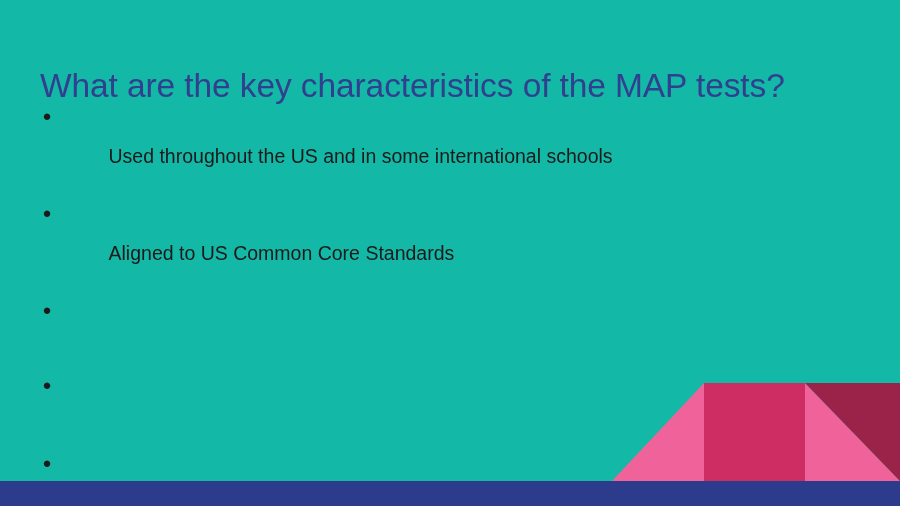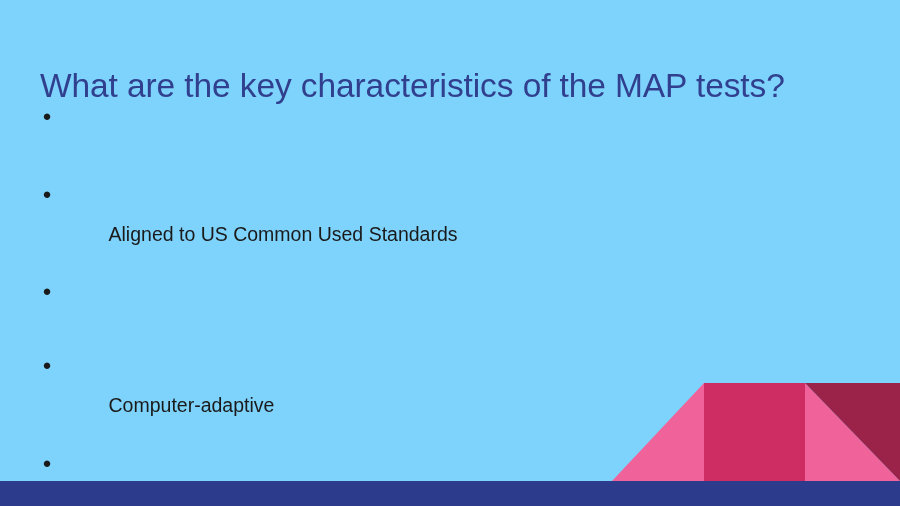--- a/index.html
+++ b/index.html
@@ -83,42 +83,42 @@
     left: 0;
     top: 481px;
     width: 900px;
     height: 25px;
     background: #2C3B8C;
   }
 </style>
 </head>
 <body>
 
-<div id="slide" style="background: #7dd3fc;">
+<div id="slide" style="background: #14b8a6;">
 
   <h1 class="slide-title" style="color: rgb(49, 64, 142);">What are the key characteristics of the MAP tests?</h1>
 
   <div class="bullet-list">
 
     <div class="bullet-item row-0" style="color: rgb(26, 26, 26);">
       <span class="marker">●</span>
+      <span class="btext">Used throughout the US and in some international schools</span>
     </div>
 
     <div class="bullet-item row-1" style="color: rgb(26, 26, 26);">
       <span class="marker">●</span>
-      <span class="btext">Aligned to US Common Used Standards</span>
+      <span class="btext">Aligned to US Common Core Standards</span>
     </div>
 
     <div class="bullet-item row-2" style="color: rgb(26, 26, 26);">
       <span class="marker">●</span>
     </div>
 
     <div class="bullet-item row-3" style="color: rgb(26, 26, 26);">
       <span class="marker">●</span>
-      <span class="btext">Computer-adaptive</span>
     </div>
 
     <div class="bullet-item row-4" style="color: rgb(26, 26, 26);">
       <span class="marker">●</span>
       
     </div>
 
   </div>
 
   <div class="decor">

